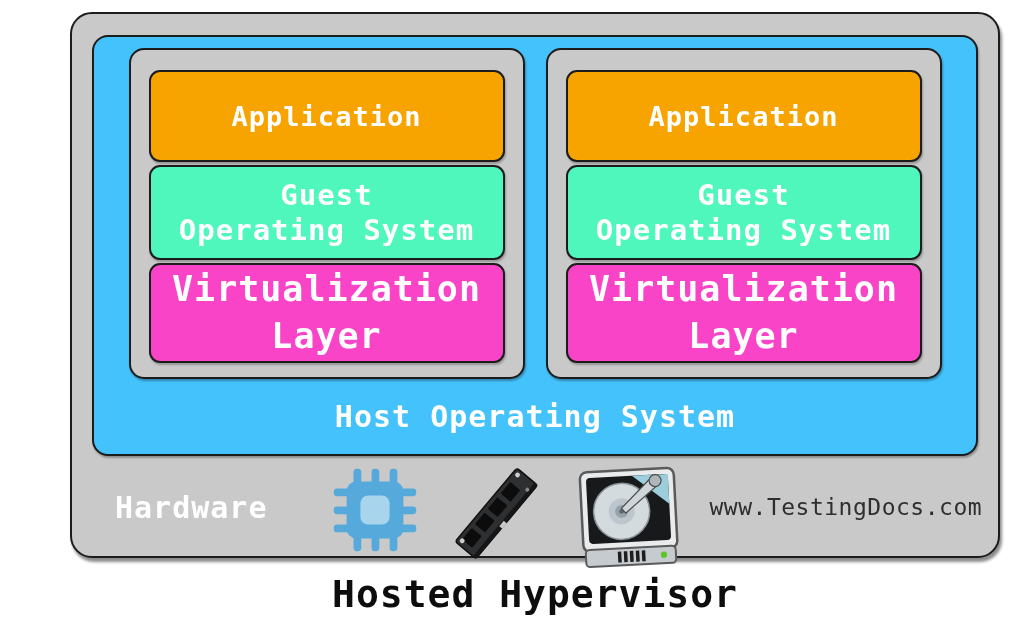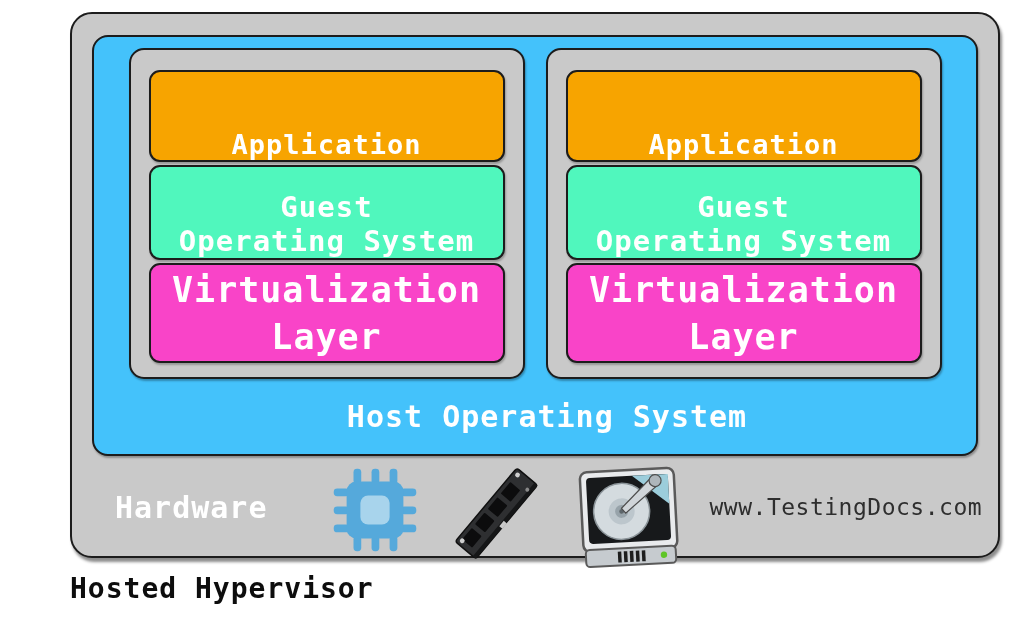--- a/index.html
+++ b/index.html
@@ -43,33 +43,33 @@
     border: 2px solid var(--border-dark, #1c1c1c);
     border-radius: 15px;
     padding: 20px 18px 14px 18px;
     display: flex; flex-direction: column; gap: 3px;
     box-shadow: 1px 2px 2px rgba(0,0,0,0.3);
   }
 
   .layer-box {
     border: 2px solid var(--border-dark, #1c1c1c);
     border-radius: 11px;
-    display: flex; align-items: flex-end; justify-content: center;
+    display: flex; align-items: center; justify-content: center;
     color: #ffffff; font-weight: bold; text-align: center;
     white-space: pre-line; letter-spacing: 1px;
     box-shadow: 1px 2px 2px rgba(0,0,0,0.25);
   }
   .app-box   { height: 92px;  background: var(--app-orange, #f7a400); font-size: 27px; }
   .guest-box { height: 95px;  background: var(--guest-mint, #50f7bd); font-size: 29px; line-height: 1.18; }
   .virt-box  { height: 100px; background: var(--virt-pink, #f944c8); font-size: 35px; line-height: 1.35; }
 
   .host-os-label {
     position: absolute; left: 0; bottom: 0; width: 100%; height: 75px;
     display: flex; align-items: center; justify-content: center;
-    color: #ffffff; font-weight: bold; font-size: 30px; letter-spacing: 1px; margin-left: 12px;
+    color: #ffffff; font-weight: bold; font-size: 30px; letter-spacing: 1px;
   }
 
   
   .hw-strip {
     position: absolute; left: 0; top: 442px; width: 100%; height: 102px;
     display: flex; align-items: center;
   }
   .hardware-label {
     margin-left: 43px;
     color: #ffffff; font-weight: bold; font-size: 30px; letter-spacing: 1px;
@@ -77,22 +77,22 @@
   .cpu-wrap { margin-left: 64px; margin-top: 10px; }
   .ram-wrap { margin-left: 26px; margin-top: 16px; }
   .hdd-wrap { margin-left: 26px; margin-top: 26px; }
   .watermark {
     margin-left: 26px;
     color: #2e2e2e; font-size: 23px; letter-spacing: 0.5px;
   }
 
   .diagram-title {
     position: absolute; left: 70px; top: 572px; width: 930px;
-    text-align: left;
-    color: #0d0d0d; font-weight: bold; font-size: 28px; letter-spacing: 1px;
+    text-align: center;
+    color: #0d0d0d; font-weight: bold; font-size: 38px; letter-spacing: 1px;
   }
 </style>
 </head>
 <body>
 
 <div class="stage">
 
   <div class="hardware-box">
 
     <div class="host-os-box">

